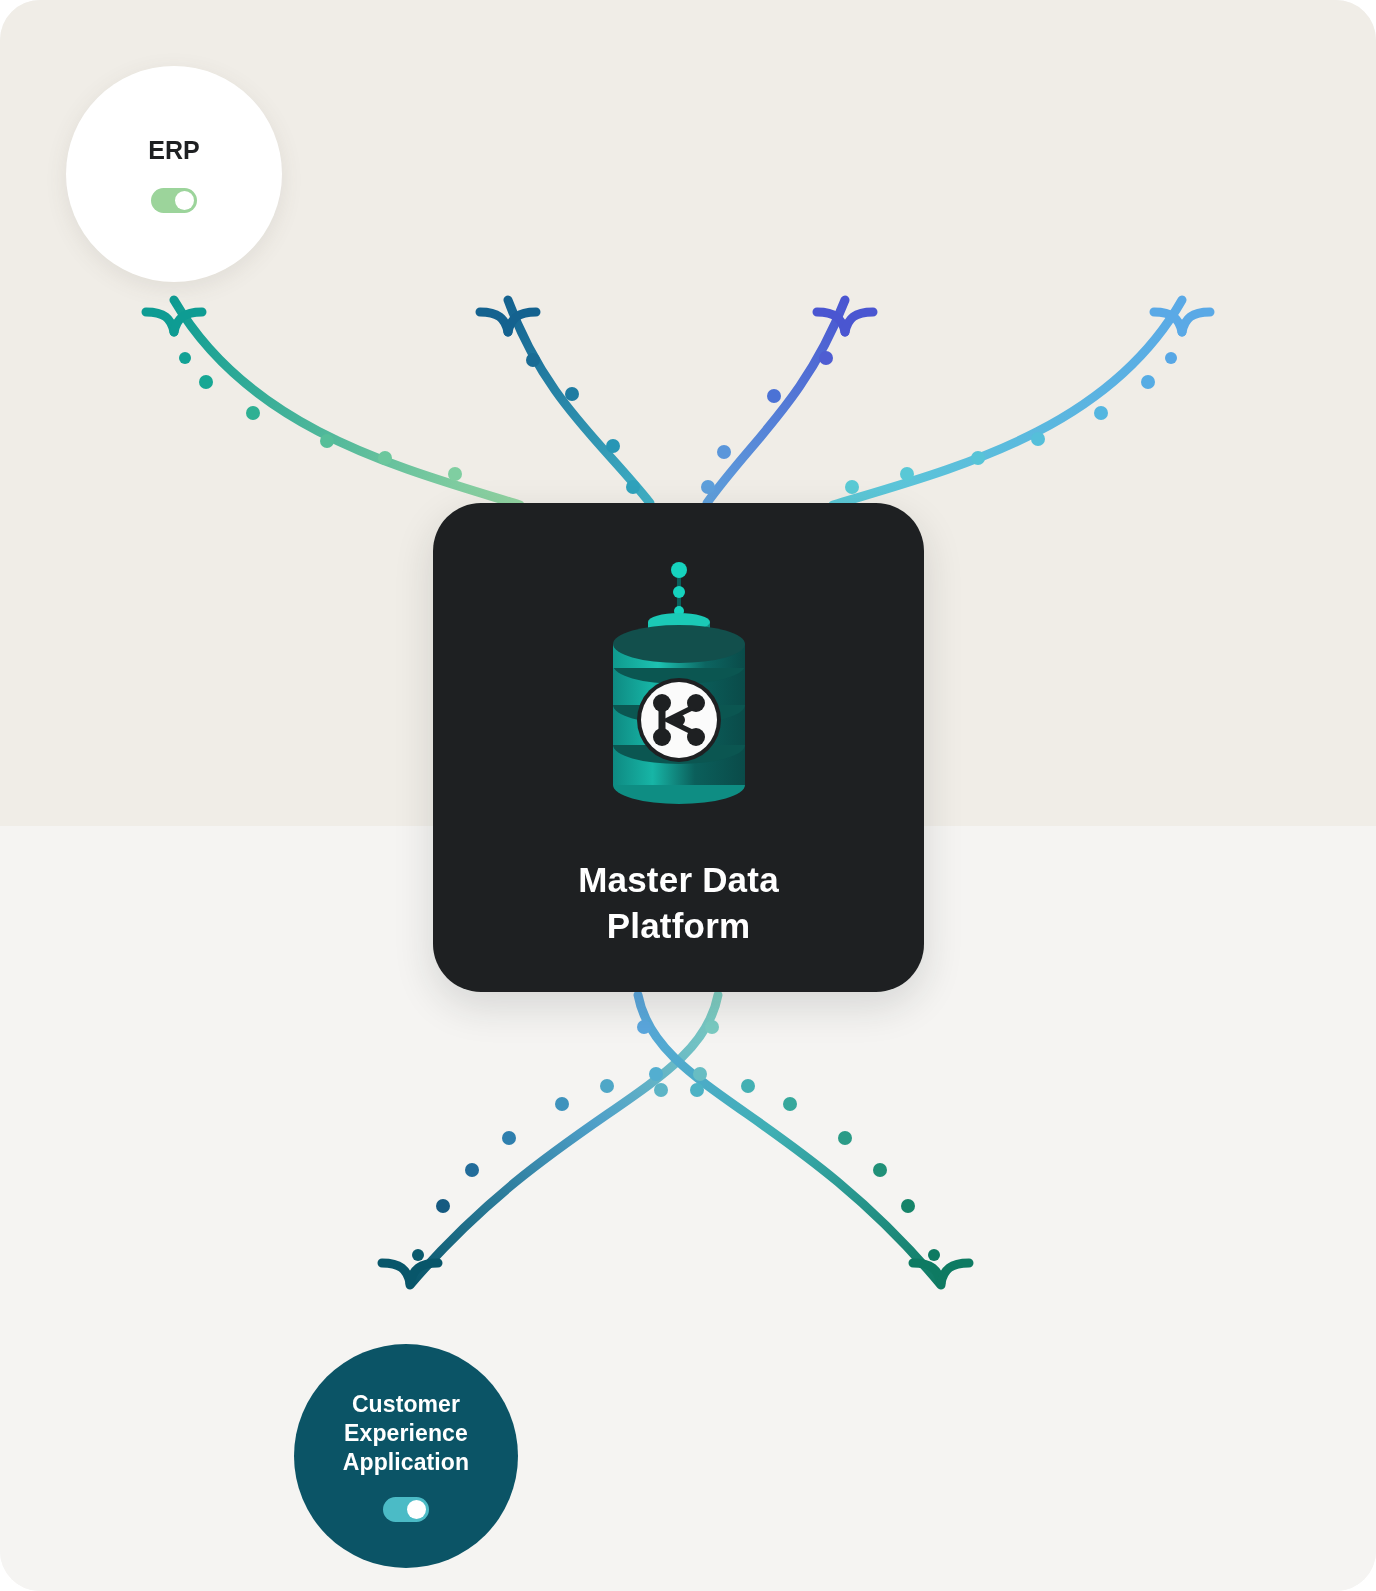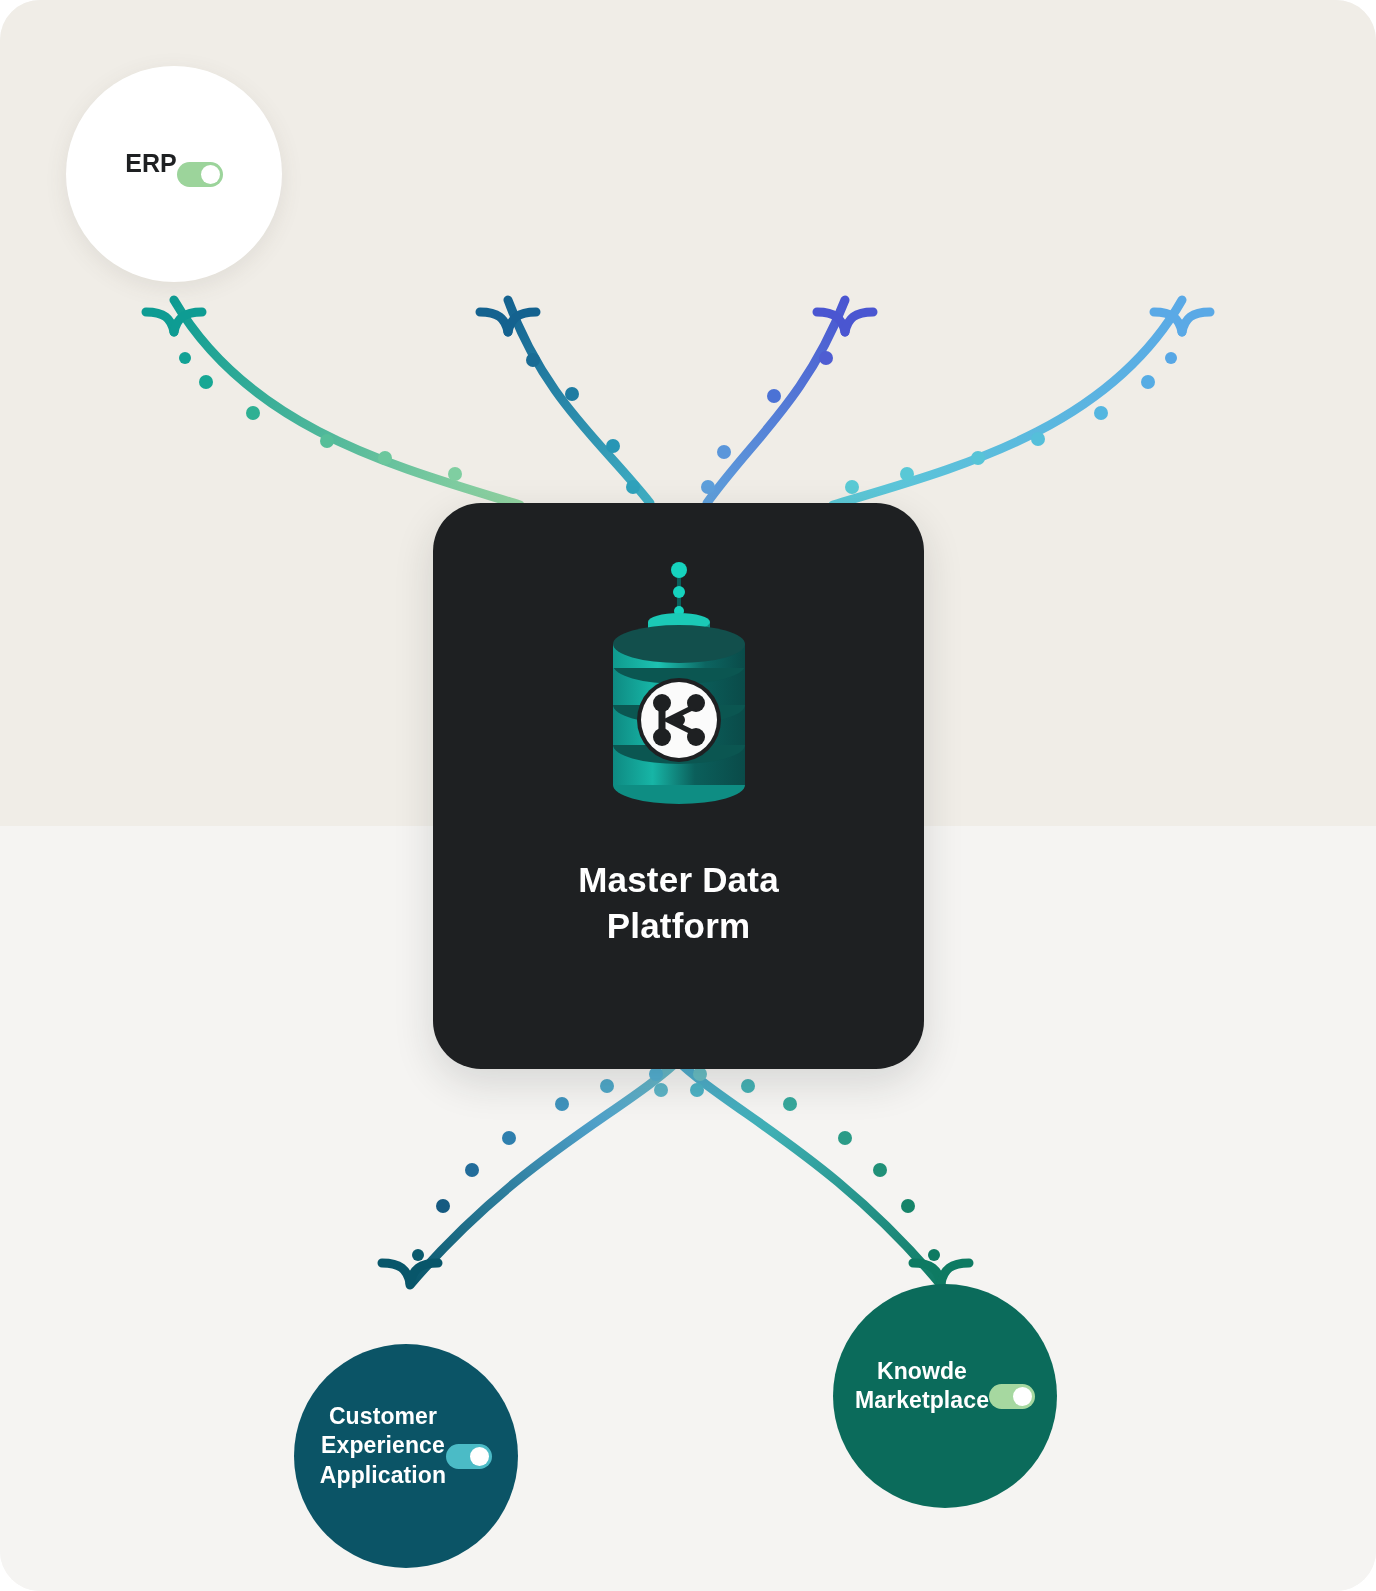--- a/index.html
+++ b/index.html
@@ -40,20 +40,21 @@
     left: 0; top: 0;
     width: 1376px;
     height: 1591px;
     pointer-events: none;
   }
   
   .node {
     position: absolute;
     box-sizing: border-box;
     display: flex;
+    flex-direction: column;
     align-items: center;
     justify-content: center;
   }
   .src-node {
     width: 216px;
     height: 216px;
     border-radius: 50%;
     background: #ffffff;
     box-shadow: 0 6px 22px rgba(90,80,70,0.10);
   }
@@ -82,21 +83,21 @@
     height: 19px;
     border-radius: 50%;
     background: #ffffff;
   }
   
   #platform-card {
     position: absolute;
     left: 433px;
     top: 503px;
     width: 491px;
-    height: 566px;
+    height: 489px;
     border-radius: 48px;
     background: #1E2022;
     display: flex;
     flex-direction: column;
     align-items: center;
     justify-content: flex-start;
     box-shadow: 0 14px 40px rgba(30,32,34,0.14);
   }
   #platform-card .db-icon-wrap {
     margin-top: 42px;
@@ -323,21 +324,14 @@
 
   <div class="node dest-node" style="left:294px; top:1344px; background:#0B5466;">
     <div class="dest-label">Customer
 Experience
 Application</div>
     <div class="toggle" style="background:#4BBBC6;">
       <div class="knob"></div>
     </div>
   </div>
 
-  <div class="node dest-node" style="left:833px; top:1284px; background:#0B6B5B;">
-    <div class="dest-label">Knowde
-Marketplace</div>
-    <div class="toggle" style="background:#A6D8A0;">
-      <div class="knob"></div>
-    </div>
-  </div>
 
 </div>
 
 </body></html>

